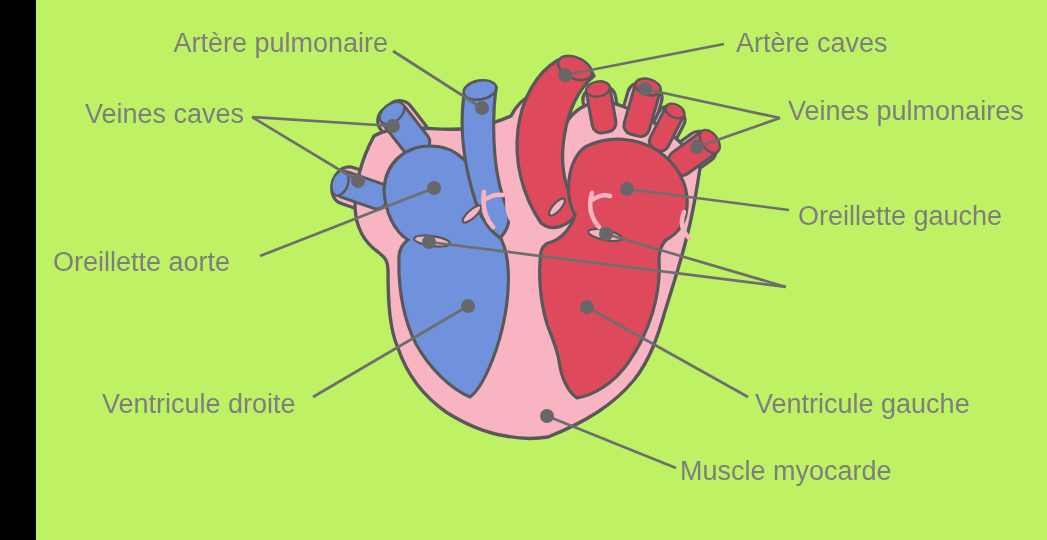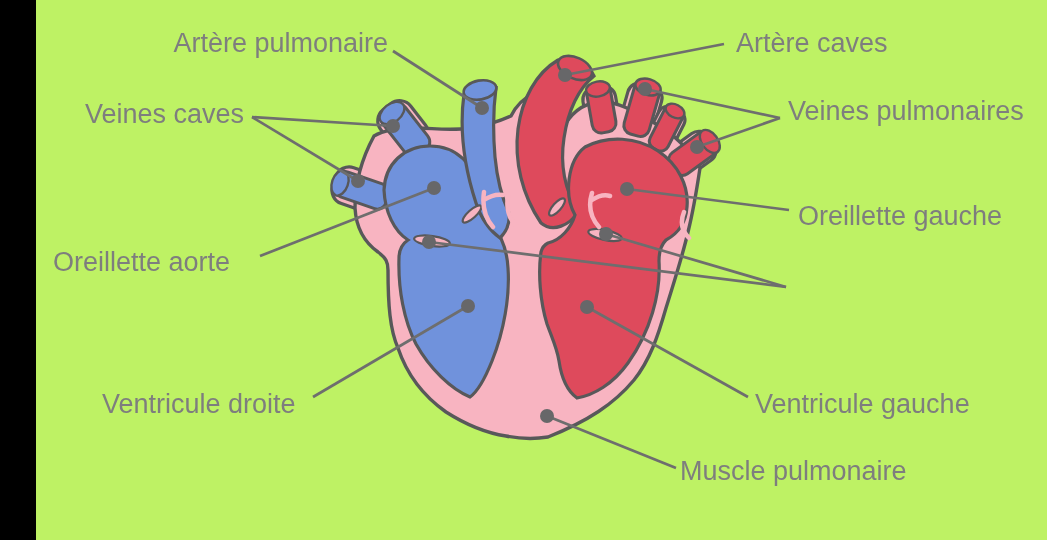--- a/index.html
+++ b/index.html
@@ -180,16 +180,16 @@
   <div class="label" style="left:17px;top:246px;">Oreillette aorte</div>
 
   <div class="label" style="left:762px;top:200px;">Oreillette gauche</div>
 
 
   <div class="label" style="left:719px;top:388px;">Ventricule gauche</div>
 
   <div class="label" style="left:66px;top:388px;">Ventricule droite</div>
 
   <div class="label" style="left:644px;top:455px;">
-    <span>Muscle pulmonaire</span>
+    <span>Muscle myocarde</span>
   </div>
 
 </div>
 
 </body></html>

